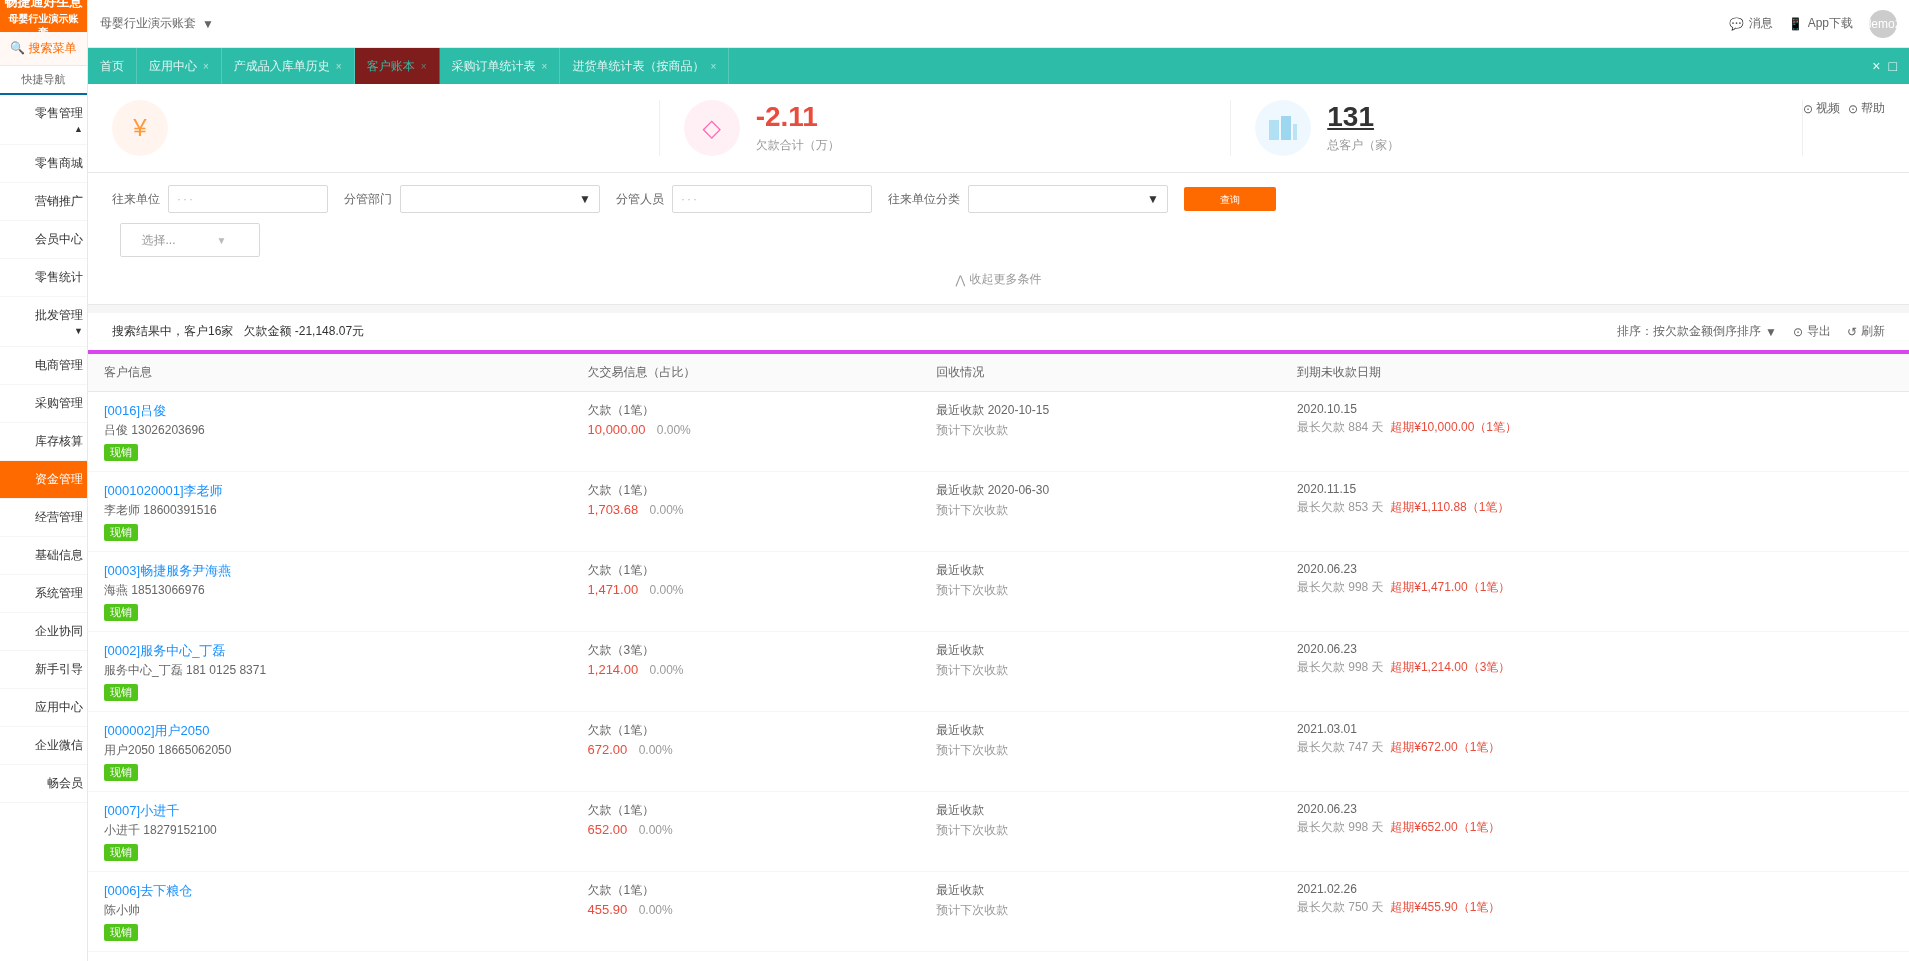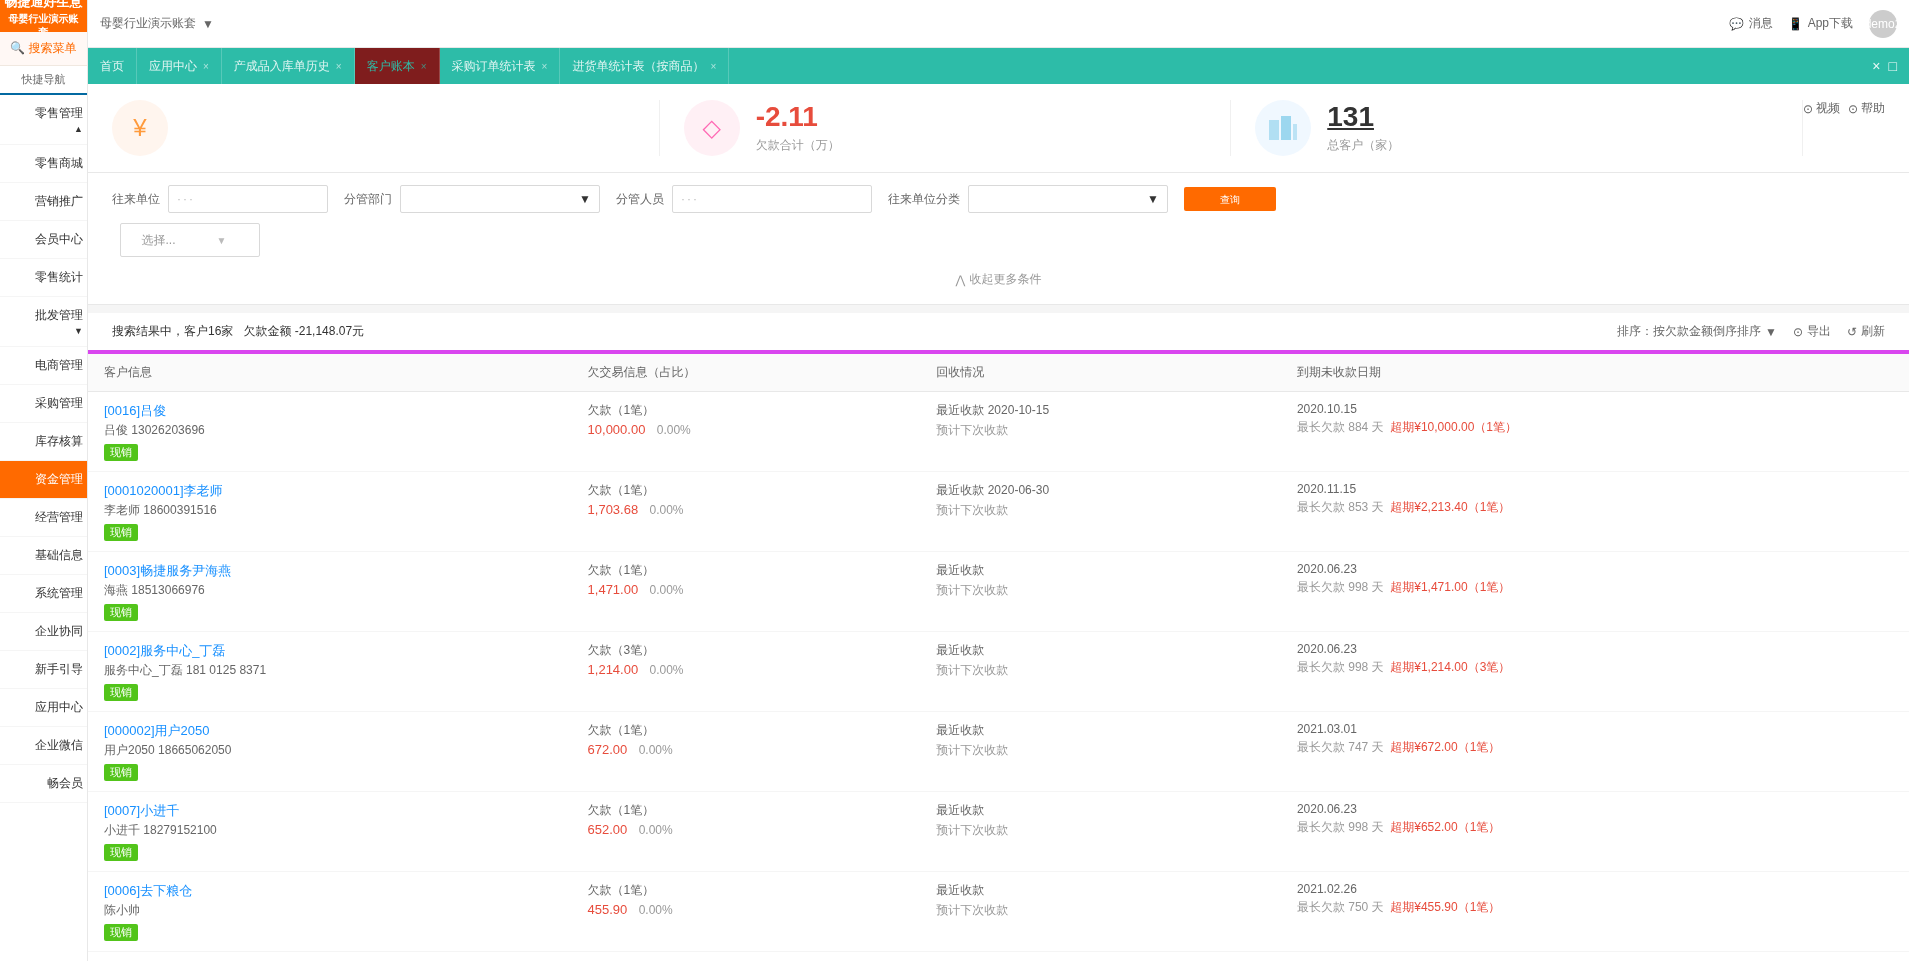--- a/index.html
+++ b/index.html
@@ -647,21 +647,21 @@
       <div class="debt-count">欠款（1笔）</div>
       <span class="debt-amount">1,703.68</span>
       <span class="debt-ratio">0.00%</span>
     </td>
     <td>
       <div class="collection-latest">最近收款   2020-06-30</div>
       <div class="collection-next">预计下次收款</div>
     </td>
     <td>
       <div class="overdue-date">2020.11.15</div>
-      <div class="overdue-days">最长欠款 853 天 &nbsp;<span class="overdue-amount">超期¥2,213.40（1笔）</span></div>
+      <div class="overdue-days">最长欠款 853 天 &nbsp;<span class="overdue-amount">超期¥1,110.88（1笔）</span></div>
     </td>
   </tr>
             <tr>
     <td>
       <div class="customer-name">[0003]畅捷服务尹海燕</div>
       <div class="customer-phone">海燕  18513066976</div>
       <span class="customer-tag">现销</span>
     </td>
     <td>
       <div class="debt-count">欠款（1笔）</div>

